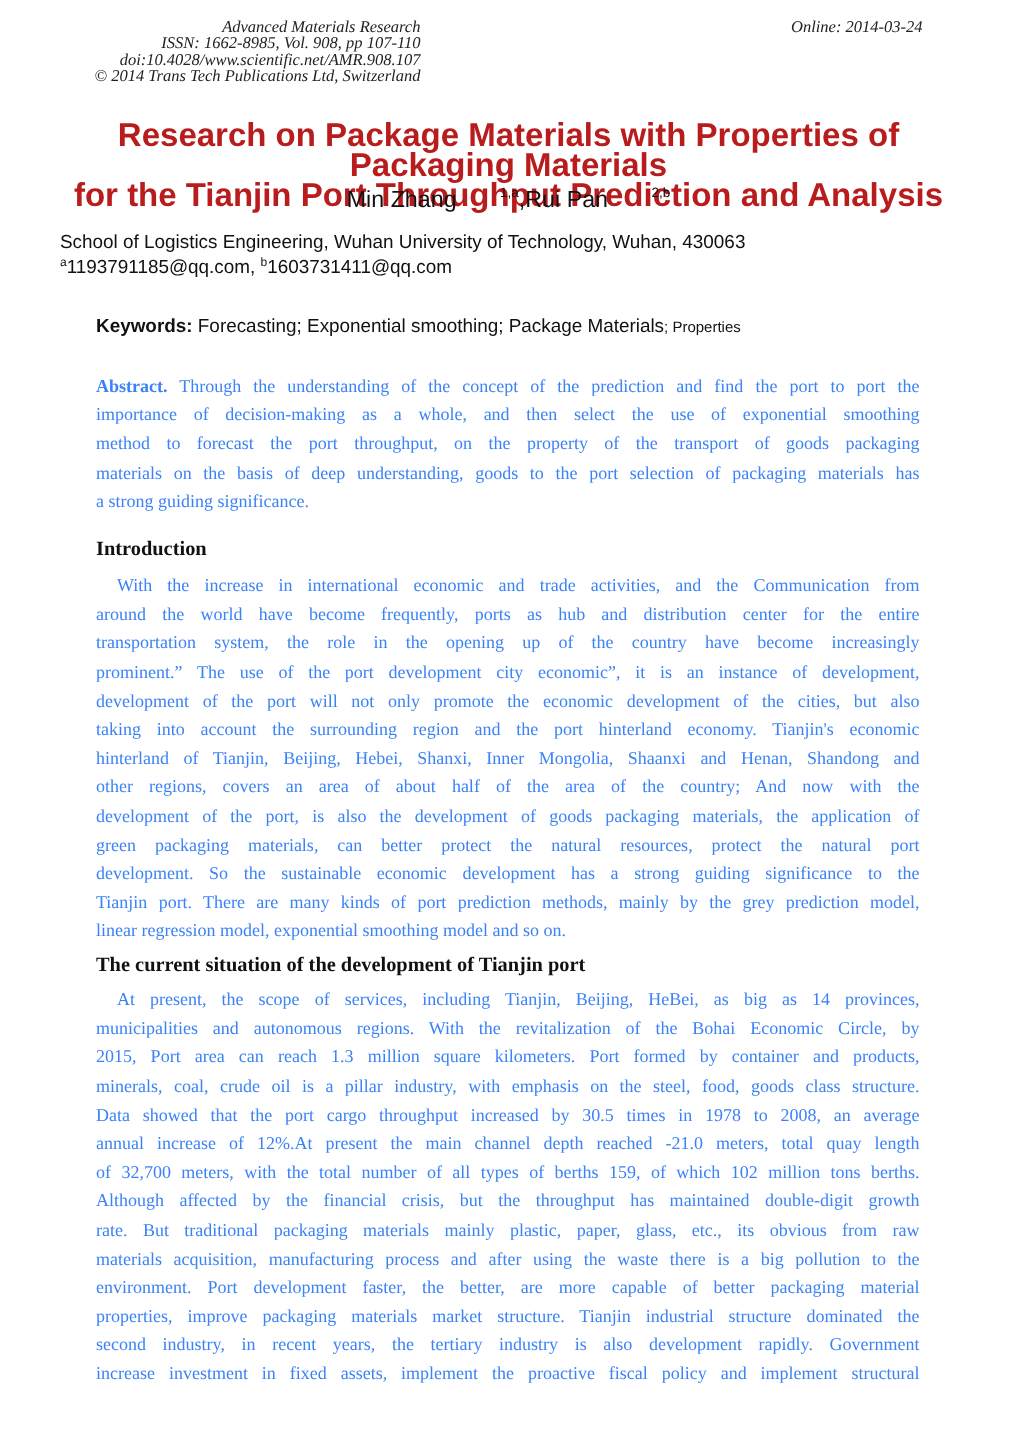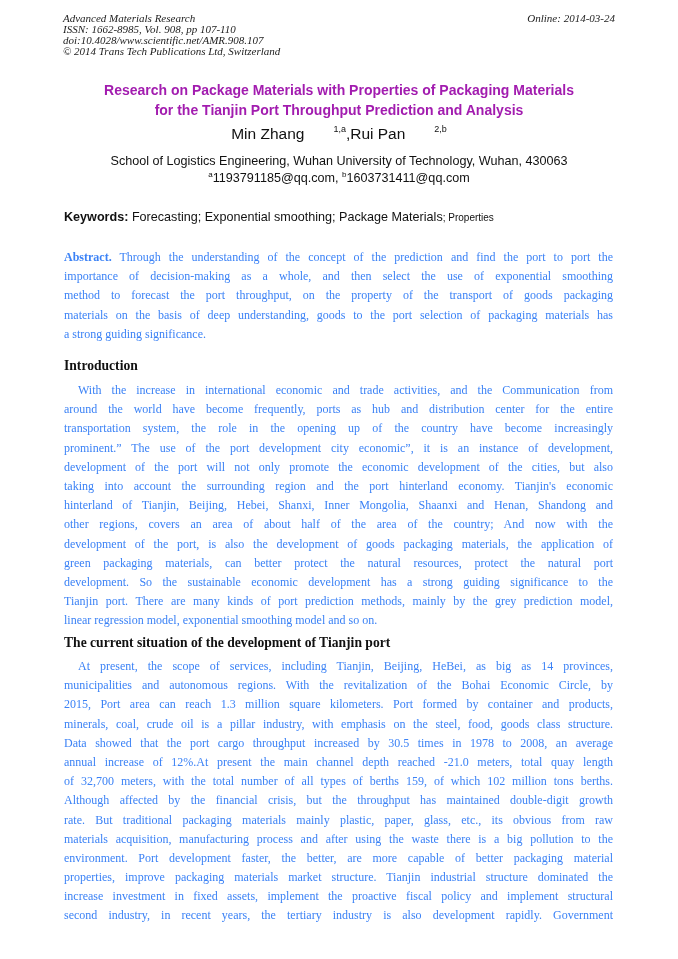--- a/index.html
+++ b/index.html
@@ -1,23 +1,23 @@
 <!DOCTYPE html>
 <html><head>
 <meta charset="utf-8">
 <style>
   html, body { margin: 0; padding: 0; background: #ffffff; }
   body { width: 678px; height: 959px; position: relative; overflow: hidden; color: #111; }
   .hdr { position: absolute; left: 63px; top: 13px; font-family: "Liberation Serif", serif; font-style: italic; font-size: 11px; line-height: 11px; color: #222; }
-  .hdr div { white-space: nowrap; }
+  .hdr div { white-space: nowrap; text-align: right; }
   .online { position: absolute; right: 63px; top: 13px; font-family: "Liberation Serif", serif; font-style: italic; font-size: 11px; line-height: 11px; color: #222; }
-  .title { position: absolute; left: 40px; width: 598px; top: 80px; text-align: center; font-family: "Liberation Sans", sans-serif; font-weight: bold; font-size: 14px; line-height: 20px; color: #a21caf; }
+  .title { position: absolute; left: 40px; width: 598px; top: 80px; text-align: center; font-family: "Liberation Sans", sans-serif; font-weight: bold; font-size: 22px; line-height: 20px; color: #b91c1c; }
   .authors { position: absolute; left: 40px; width: 598px; top: 124px; text-align: center; font-family: "Liberation Sans", sans-serif; font-size: 15.5px; line-height: 20px; }
   .authors sup { font-size: 9px; vertical-align: 7px; line-height: 0; margin-left: 29px; }
-  .affil { position: absolute; left: 40px; width: 598px; top: 153px; text-align: center; font-family: "Liberation Sans", sans-serif; font-size: 12.6px; line-height: 17px; }
+  .affil { position: absolute; left: 40px; width: 598px; top: 153px; text-align: left; font-family: "Liberation Sans", sans-serif; font-size: 12.6px; line-height: 17px; }
   .affil sup { font-size: 8px; vertical-align: 5px; line-height: 0; }
   .keywords { position: absolute; left: 64px; top: 209px; font-family: "Liberation Sans", sans-serif; font-size: 12.6px; line-height: 16px; white-space: nowrap; }
   .keywords b { font-weight: bold; }
   .keywords .small { font-size: 10px; }
   .block { position: absolute; left: 64px; width: 549px; font-family: "Liberation Serif", serif; font-size: 12px; line-height: 19.2px; color: #3b82f6; }
   .line { display: block; text-align: justify; text-align-last: justify; white-space: nowrap; height: 19.2px; }
   .line.last { text-align-last: left; }
   .line.indent { padding-left: 14px; }
   .heading { position: absolute; left: 64px; font-family: "Liberation Serif", serif; font-weight: bold; font-size: 13.6px; line-height: 16px; text-align: center; }
   .lead { font-weight: bold; }
@@ -87,15 +87,15 @@
   <span class="line">2015, Port area can reach 1.3 million square kilometers. Port formed by container and products,</span>
   <span class="line">minerals, coal, crude oil is a pillar industry, with emphasis on the steel, food, goods class structure.</span>
   <span class="line">Data showed that the port cargo throughput increased by 30.5 times in 1978 to 2008, an average</span>
   <span class="line">annual increase of 12%.At present the main channel depth reached -21.0 meters, total quay length</span>
   <span class="line">of 32,700 meters, with the total number of all types of berths 159, of which 102 million tons berths.</span>
   <span class="line">Although affected by the financial crisis, but the throughput has maintained double-digit growth</span>
   <span class="line">rate. But traditional packaging materials mainly plastic, paper, glass, etc., its obvious from raw</span>
   <span class="line">materials acquisition, manufacturing process and after using the waste there is a big pollution to the</span>
   <span class="line">environment. Port development faster, the better, are more capable of better packaging material</span>
   <span class="line">properties, improve packaging materials market structure. Tianjin industrial structure dominated the</span>
+  <span class="line">second industry, in recent years, the tertiary industry is also development rapidly. Government</span>
   <span class="line">increase investment in fixed assets, implement the proactive fiscal policy and implement structural</span>
-  <span class="line">second industry, in recent years, the tertiary industry is also development rapidly. Government</span>
 </div>
 
 </body></html>

